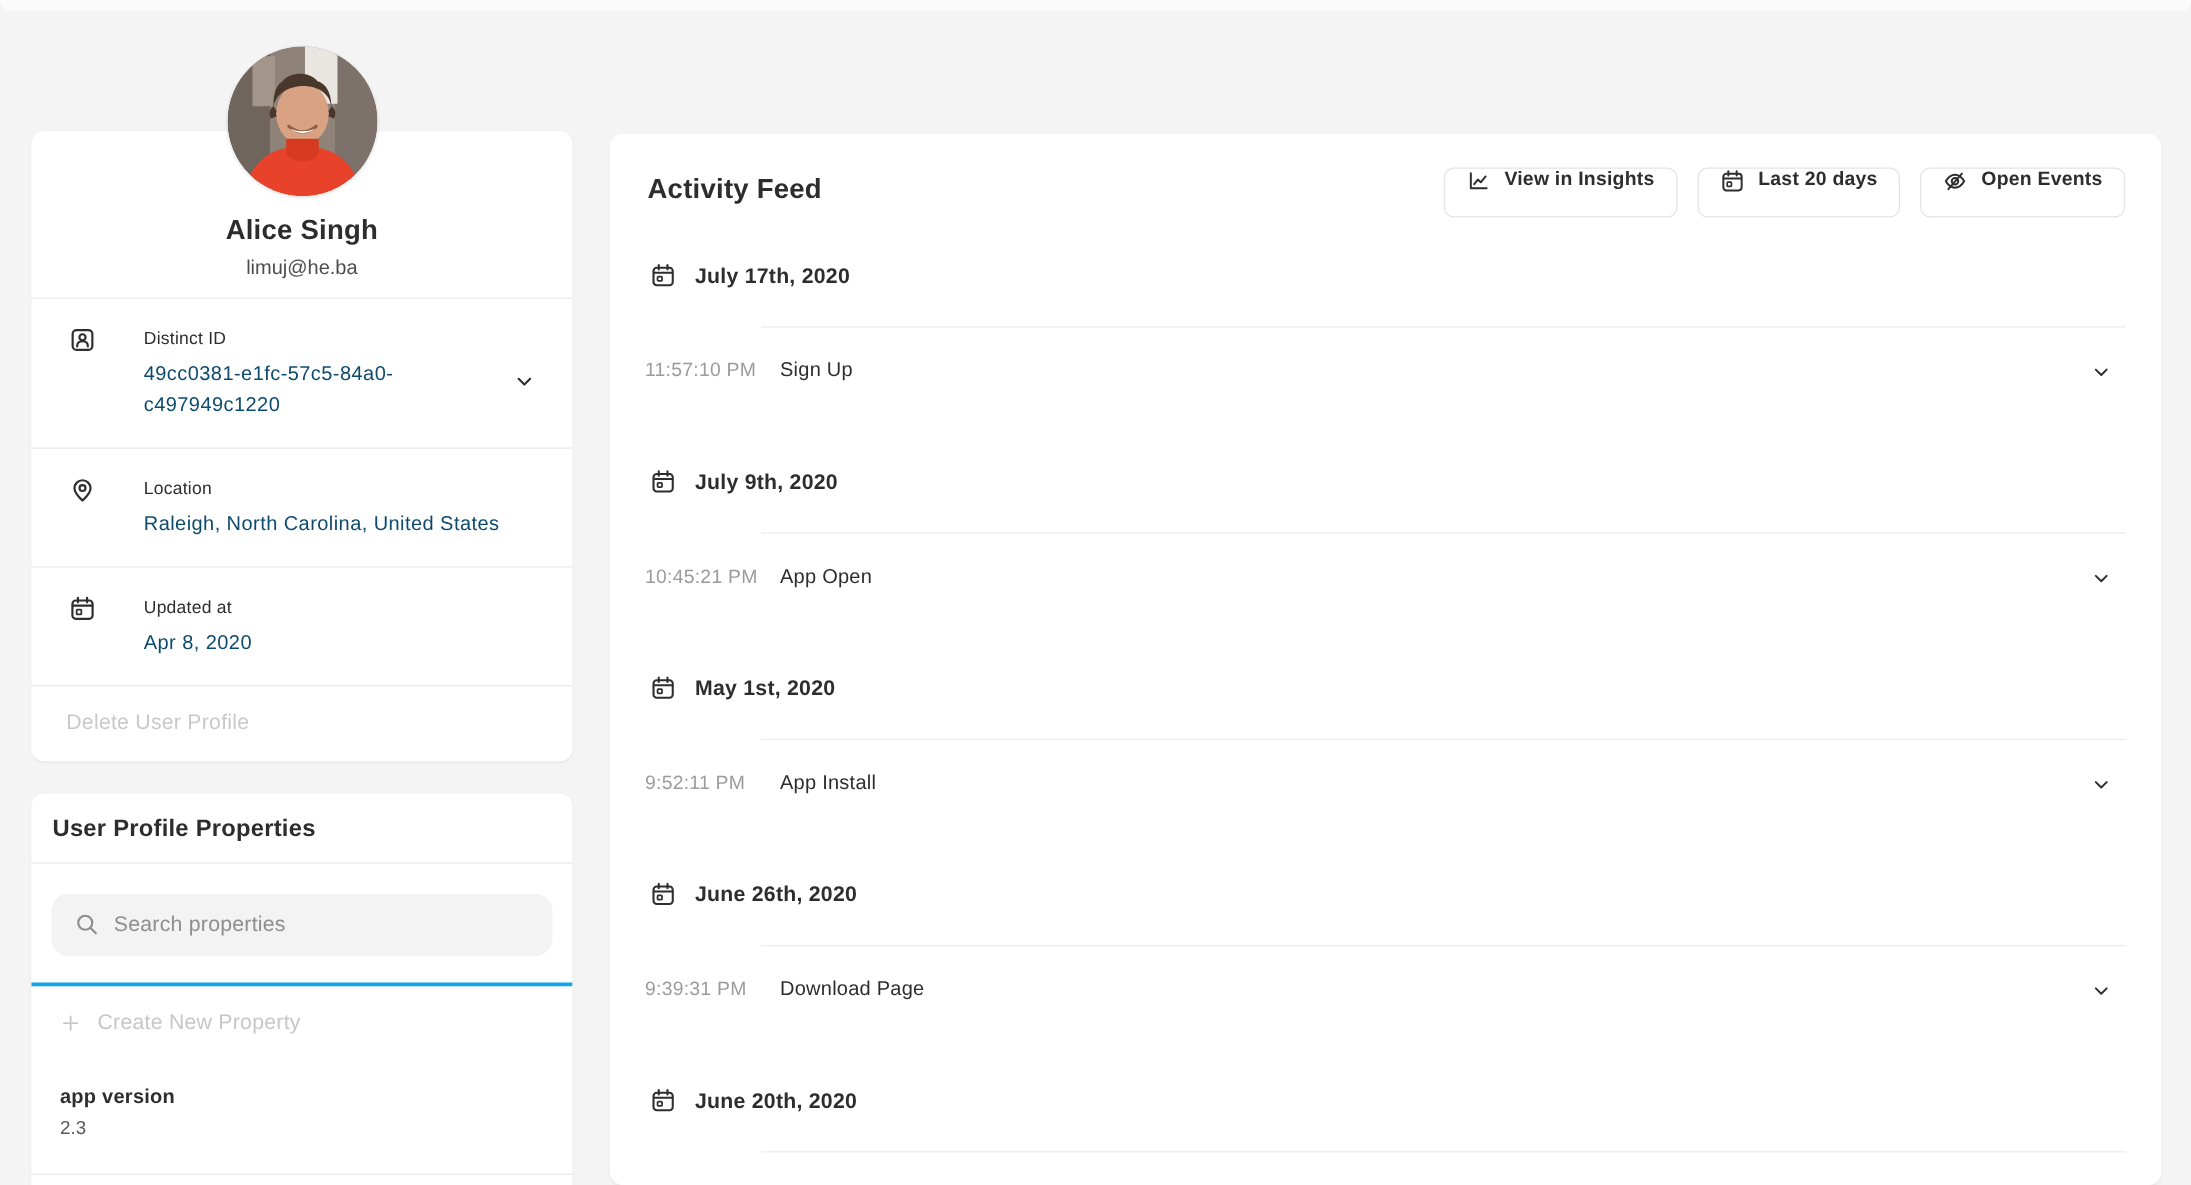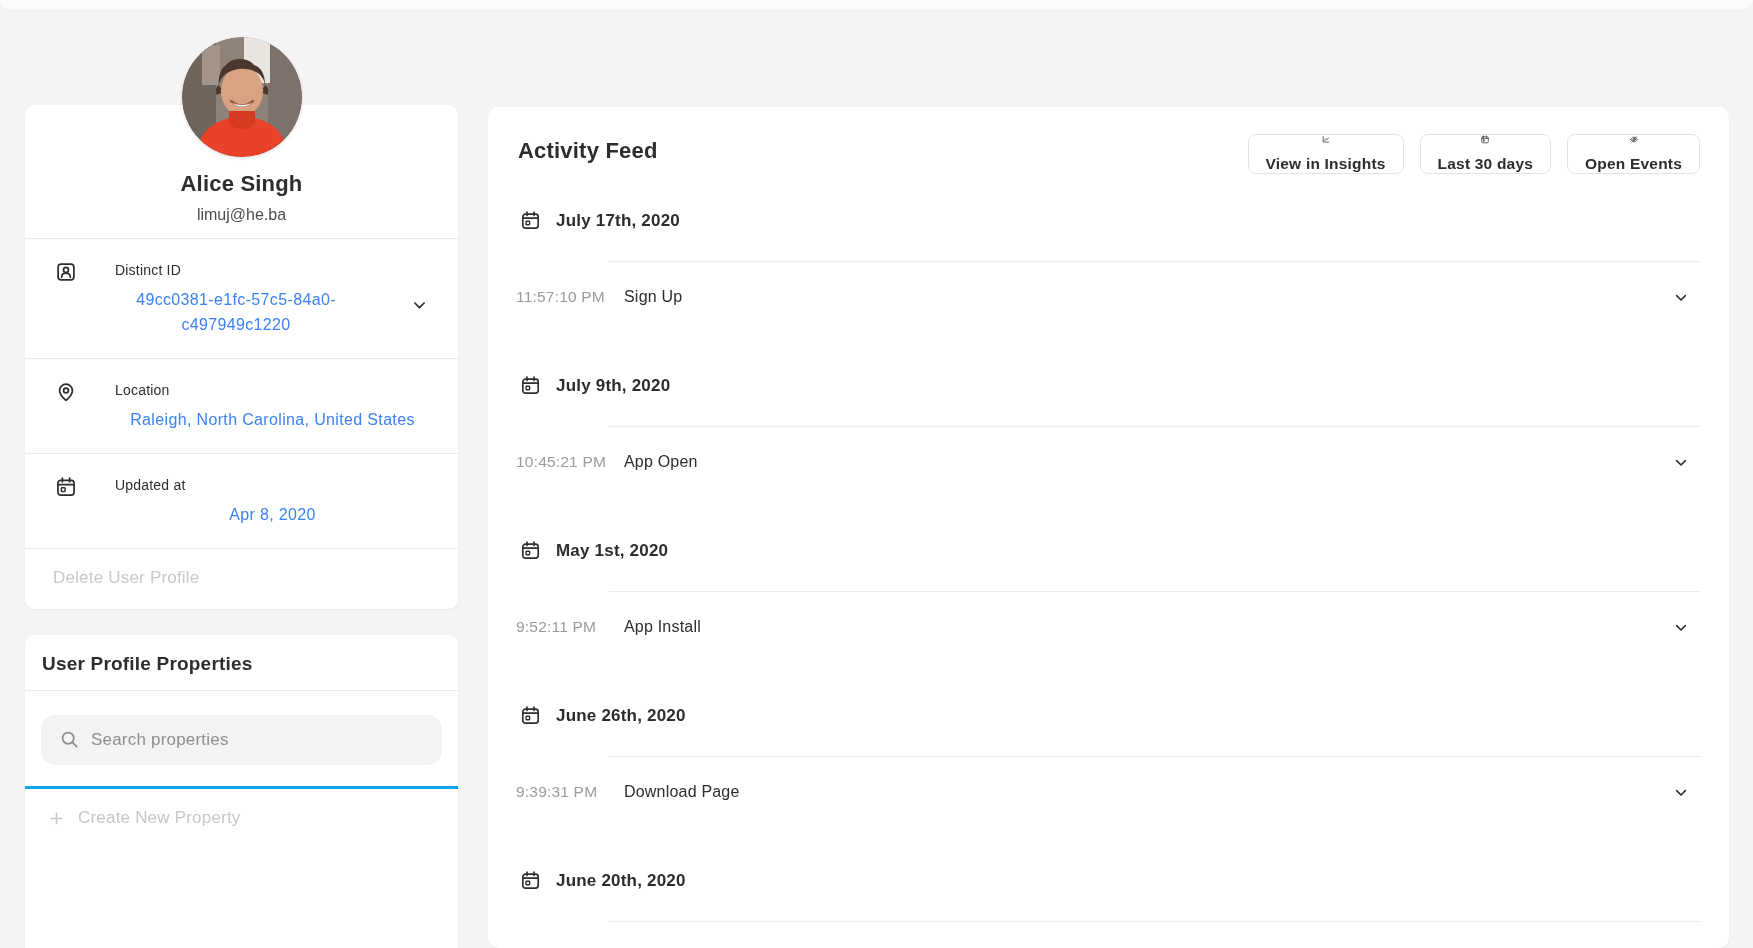--- a/index.html
+++ b/index.html
@@ -20,21 +20,21 @@
 
   .profile-card { position:relative; }
   .avatar-wrap { position:absolute; top:-68px; left:50%; transform:translateX(-50%); width:120px; height:120px; border-radius:50%; overflow:hidden; box-shadow:0 1px 3px rgba(0,0,0,.15); }
   .profile-head { padding:66px 20px 14px; text-align:center; border-bottom:1px solid #eaeaea; }
   .profile-name { font-size:22px; line-height:26px; font-weight:700; letter-spacing:.2px; }
   .profile-email { margin-top:9px; font-size:16px; color:#4d4d4d; }
 
   .field-row { position:relative; padding:21px 28px 21px 90px; border-bottom:1px solid #eaeaea; }
   .field-row .row-icon { position:absolute; left:30px; top:22px; width:22px; height:22px; }
   .field-label { font-size:14px; line-height:21px; color:#2d2d2d; letter-spacing:.2px; }
-  .field-value { margin-top:6px; font-size:16px; line-height:25px; color:#3b82f6; letter-spacing:.35px;text-align:center; }
+  .field-value { margin-top:6px; font-size:16px; line-height:25px; color:#0c4a6e; letter-spacing:.35px; }
   .field-value.wrap { max-width:242px; word-break:break-word; }
   .row-chevron { position:absolute; right:30px; top:50%; margin-top:-2px; width:17px; height:17px; cursor:pointer; }
 
   .delete-row { padding:19px 28px 21px; font-size:17px; font-weight:500; color:#c9c9c9; letter-spacing:.2px; cursor:default; }
 
   .props-card { margin-top:26px; height:360px; overflow:hidden; }
   .props-title { padding:18px 17px 15px; font-size:19px; line-height:22px; font-weight:700; border-bottom:1px solid #eaeaea; letter-spacing:.2px; }
   .search-block { padding:24px 16px 21px; border-bottom:3px solid #0ea5e9; }
   .search-box { position:relative; height:50px; background:#f3f3f3; border-radius:14px; }
   .search-box .search-ic { position:absolute; left:18px; top:14px; width:21px; height:21px; }
@@ -44,21 +44,21 @@
   .create-row .plus-ic { width:17px; height:17px; }
   .prop-item { padding:22px 23px 27px; border-bottom:1px solid #eaeaea; }
   .prop-name { font-size:16px; font-weight:700; line-height:20px; letter-spacing:.2px; }
   .prop-value { margin-top:5px; font-size:15px; line-height:19px; color:#5a5a5a; }
 
   
   .feed-card { position:absolute; left:488px; top:107px; width:1241px; height:841px; overflow:hidden; }
   .feed-header { position:relative; padding:31px 30px 0; }
   .feed-title { font-size:22px; line-height:26px; font-weight:700; letter-spacing:.2px; }
   .feed-actions { position:absolute; right:29px; top:27px; display:flex; gap:16px; }
-  .btn { display:flex; align-items:center; gap:11px; height:40px; padding:0 17px; background:#fff; border:1px solid #e3e3e3; border-radius:8px; font-size:15.5px; font-weight:600; color:#2d2d2d; letter-spacing:.2px; cursor:pointer;flex-direction:column; }
+  .btn { display:flex; gap:11px; height:40px; padding:0 17px; background:#fff; border:1px solid #e3e3e3; border-radius:8px; font-size:15.5px; font-weight:600; color:#2d2d2d; letter-spacing:.2px; cursor:pointer; }
   .btn .btn-ic { width:20px; height:20px; }
 
   .feed-groups { margin-top:46px; padding:0 28px; }
   .date-header { display:flex; align-items:flex-end; gap:15px; padding-left:4px; margin-bottom:30px; }
   .date-header .cal-ic { width:21px; height:21px; }
   .date-text { font-size:17px; font-weight:700; letter-spacing:.2px; }
   .event-row { display:flex; margin-bottom:69px; }
   .event-time { width:93px; flex:0 0 93px; padding-top:27px; font-size:15.5px; color:#9b9b9b; letter-spacing:.2px; }
   .event-content { flex:1; display:flex; align-items:flex-start; justify-content:space-between; border-top:1px solid #ececec; padding:26px 12px 0 15px; cursor:pointer; }
   .event-name { font-size:16px; letter-spacing:.2px; color:#2d2d2d; }
@@ -155,20 +155,24 @@
         <input type="text" placeholder="Search properties" style="">
       </div>
     </div>
     <div class="create-row">
       <svg class="ic light plus-ic" viewBox="0 0 24 24">
           <line x1="12" y1="4.5" x2="12" y2="19.5"></line>
           <line x1="4.5" y1="12" x2="19.5" y2="12"></line>
         </svg>
       <span>Create New Property</span>
     </div>
+    <div class="prop-item">
+      <div class="prop-name">app version</div>
+      <div class="prop-value">2.3</div>
+    </div>
   </section>
 </aside>
 
 <main class="card feed-card">
   <header class="feed-header">
     <h1 class="feed-title">Activity Feed</h1>
     <div class="feed-actions">
       <button class="btn">
         <svg class="ic btn-ic" viewBox="0 0 24 24">
             <path d="M4.4 4.2 v14.6 h15.2"></path>
@@ -177,21 +181,21 @@
         <span>View in Insights</span>
       </button>
       <button class="btn">
         <svg class="ic btn-ic" viewBox="0 0 24 24">
             <rect x="3.2" y="4.8" width="17.6" height="16" rx="3"></rect>
             <line x1="8" y1="2.4" x2="8" y2="6.4"></line>
             <line x1="16" y1="2.4" x2="16" y2="6.4"></line>
             <line x1="3.6" y1="9.3" x2="20.4" y2="9.3"></line>
             <rect x="6.9" y="12.8" width="4.1" height="4.1" rx="0.8" style="stroke-width:1.6"></rect>
           </svg>
-        <span>Last 30 days</span>
+        <span>Last 20 days</span>
       </button>
       <button class="btn">
         <svg class="ic btn-ic" viewBox="0 0 24 24">
             <path d="M3.2 12 c2.5-4.2 5.6-6.2 8.8-6.2 s6.3 2 8.8 6.2 c-2.5 4.2-5.6 6.2-8.8 6.2 s-6.3-2-8.8-6.2 Z"></path>
             <circle cx="12" cy="12" r="3.1"></circle>
             <line x1="5.6" y1="19.6" x2="18.6" y2="4.6"></line>
           </svg>
         <span>Open Events</span>
       </button>
     </div>

